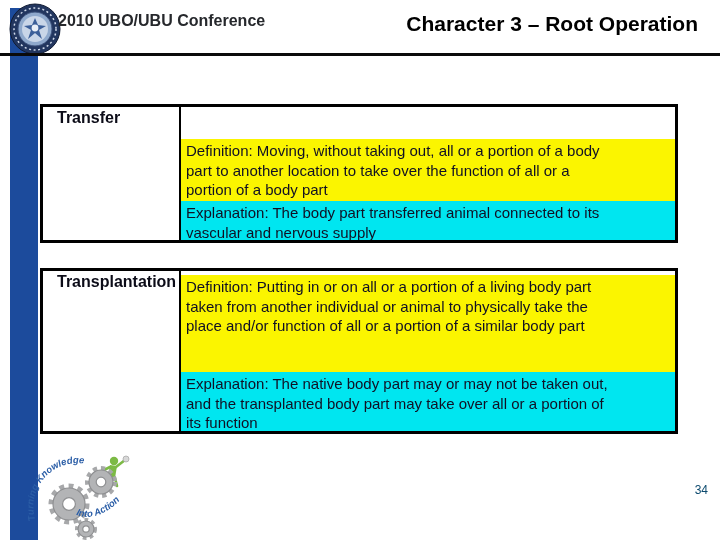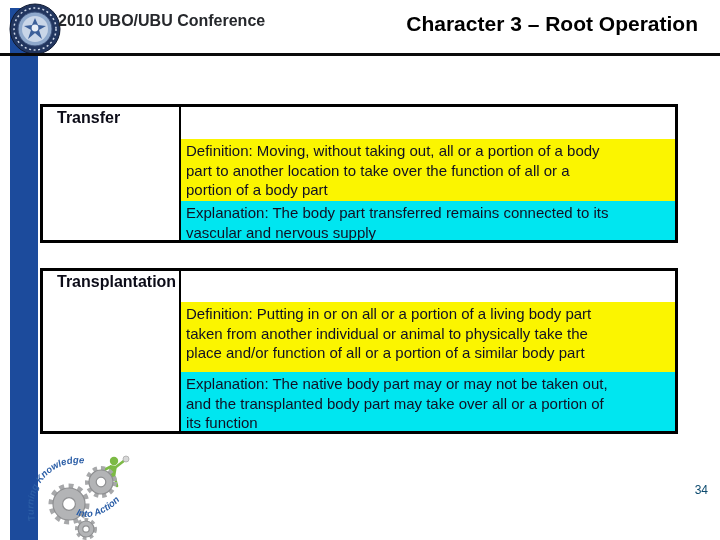--- a/index.html
+++ b/index.html
@@ -44,21 +44,21 @@
   .row {
     font-size:15px; line-height:19.5px; color:#101024;
     padding:2px 4px 0 5px; white-space:pre-line;
     box-sizing:border-box; overflow:hidden;
   }
   .row-def { background:var(--definition-bg,#FBF500); }
   .row-exp { background:var(--explanation-bg,#00E6F0); }
   .row-inc { background:var(--includes-bg,#CCF2CF); flex:1; }
   .table-1 .row-def { height:62px; }
   .table-1 .row-exp { height:39px; }
-  .table-2 .row-def { height:70px; }
+  .table-2 .row-def { height:97px; }
   .table-2 .row-exp { height:59px; }
 
   
   .footer-logo { position:absolute; left:28px; top:452px; width:112px; height:88px; }
   .page-number {
     position:absolute; top:483px; right:12px;
     font-size:12px; color:#0c4a6e;
   }
 </style>
 </head>
@@ -79,21 +79,21 @@
 </div>
 <div class="slide-title">Character 3 – Root Operation</div>
 <div class="header-rule"></div>
 
 <div class="term-table table-1">
   <div class="term-cell">Transfer</div>
   <div class="rows">
     <div class="row row-def">Definition: Moving, without taking out, all or a portion of a body
 part to another location to take over the function of all or a
 portion of a body part</div>
-    <div class="row row-exp">Explanation: The body part transferred remains connected to its
+    <div class="row row-exp">Explanation: The body part transferred animal connected to its
 vascular and nervous supply</div>
   </div>
 </div>
 
 <div class="term-table table-2">
   <div class="term-cell">Transplantation</div>
   <div class="rows">
     <div class="row row-def">Definition: Putting in or on all or a portion of a living body part
 taken from another individual or animal to physically take the
 place and/or function of all or a portion of a similar body part</div>

